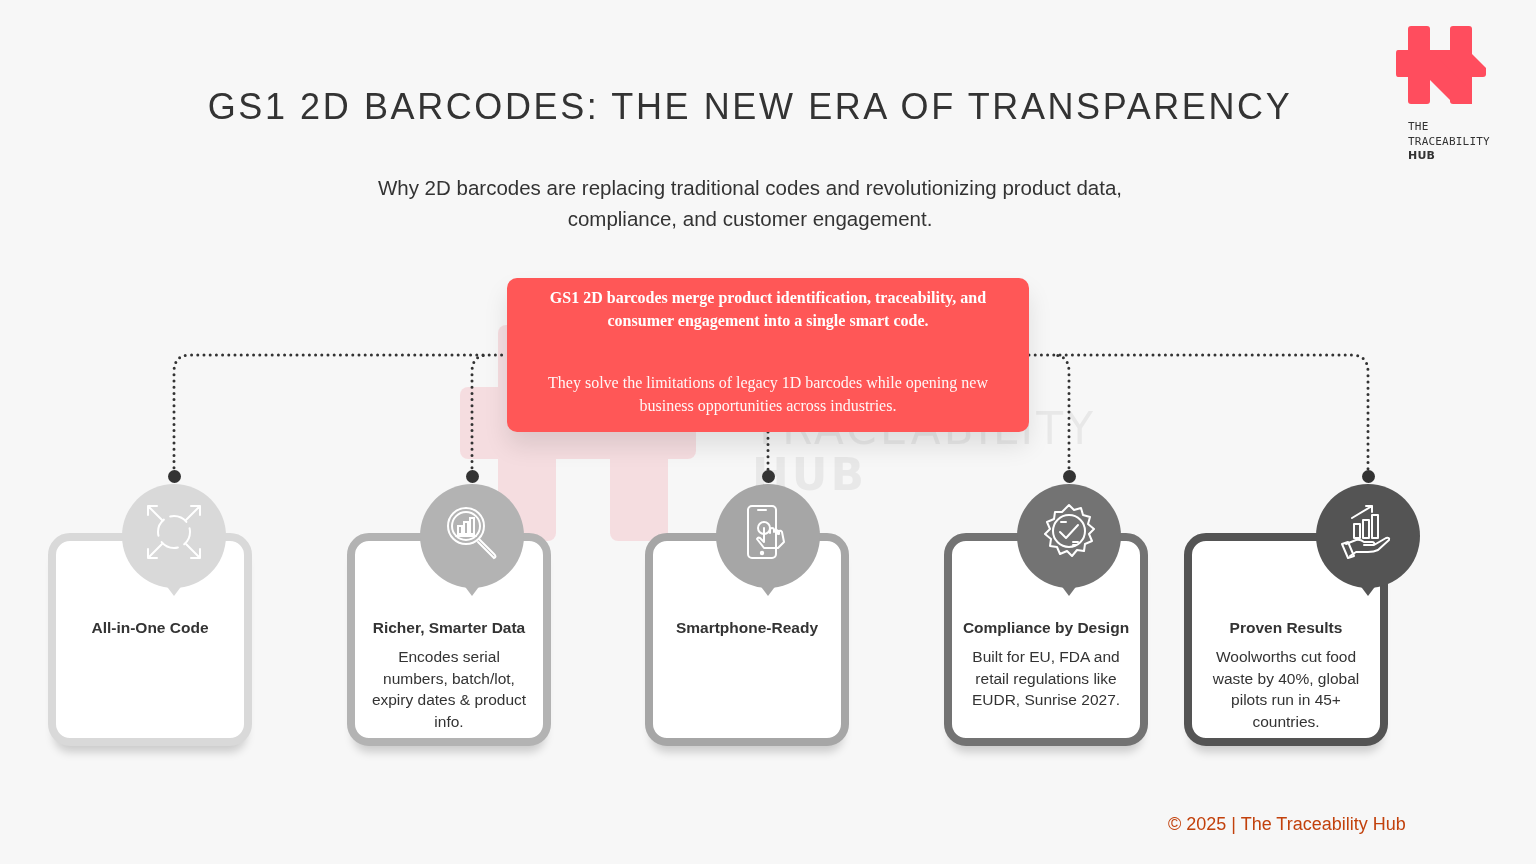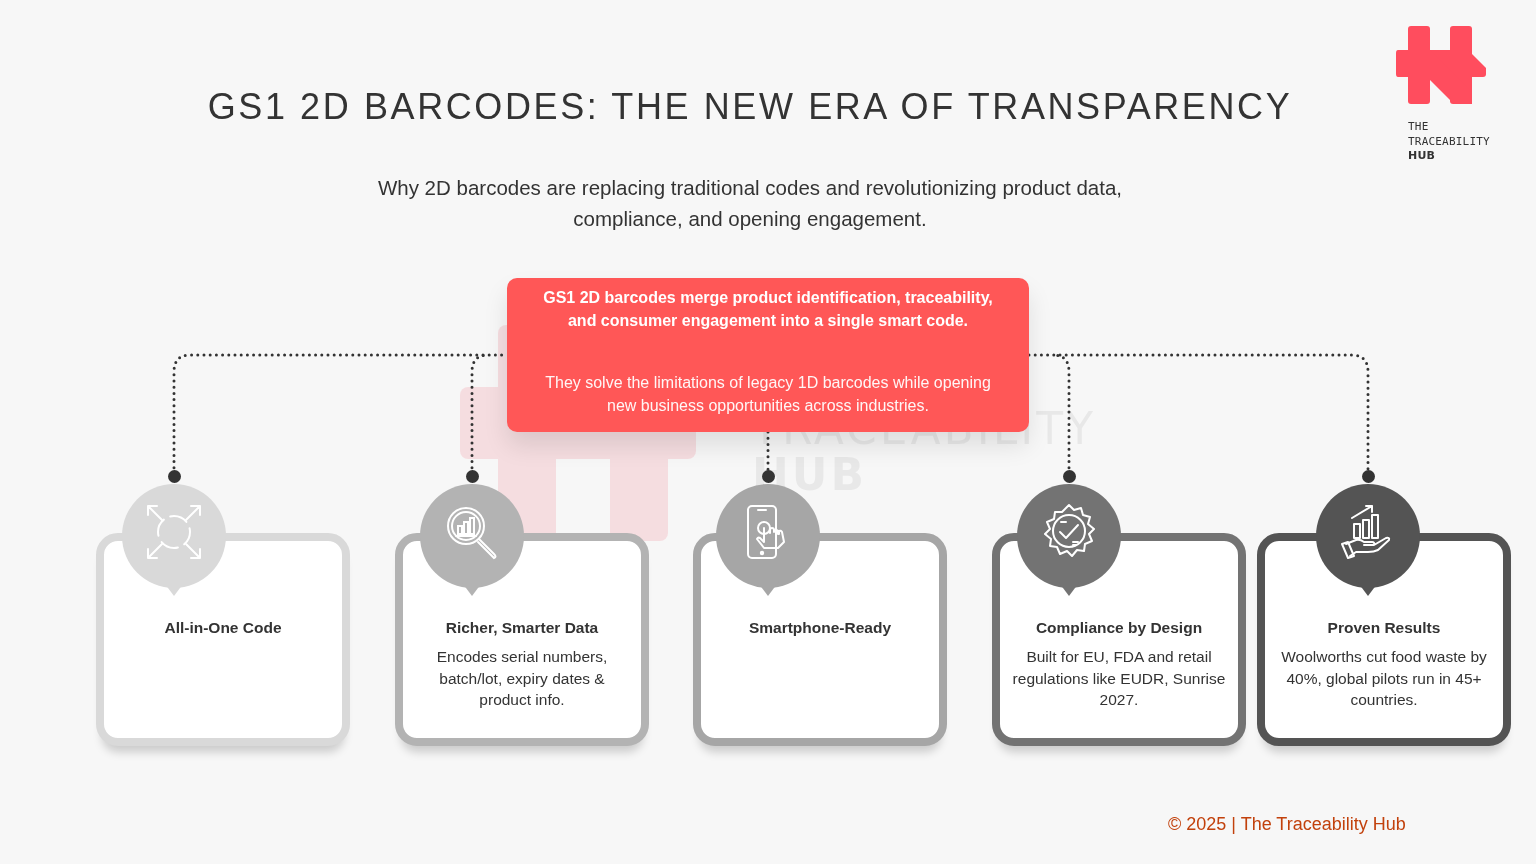--- a/index.html
+++ b/index.html
@@ -42,33 +42,32 @@
 
   
   .connectors { position: absolute; left: 0; top: 0; width: 1536px; height: 864px; pointer-events: none; }
 
   
   .callout {
     position: absolute; left: 507px; top: 278px; width: 522px; height: 154px;
     background: #ff5757; border-radius: 10px;
     box-shadow: 0 14px 24px rgba(0,0,0,0.10);
     color: #fff; text-align: center;
-    font-family: Liberation Sans, sans-serif;
+    font-family: Liberation Serif, serif;
     padding-top: 8px;
   }
   .callout .lead { font-weight: bold; font-size: 16px; line-height: 23px; padding: 0 30px; }
   .callout .body { font-size: 16px; line-height: 23px; margin-top: 39px; padding: 0 30px; opacity: 0.95; }
 
   
   .card {
-    position: absolute; top: 533px; width: 254px; height: 213px;
+    position: absolute; top: 533px; width: 204px; height: 213px;
     border-radius: 22px; border: 8px solid #d9d9d9;
     background: #fff;
     box-shadow: 0 12px 10px -6px rgba(0,0,0,0.18);
-    margin-left: 48px;
   }
   .badge {
     position: absolute; top: 484px; width: 104px; height: 104px; border-radius: 50%;
   }
   .badge::after {
     content: ""; position: absolute; left: 40px; top: 96px;
     width: 0; height: 0;
     border-left: 12px solid transparent; border-right: 12px solid transparent;
     border-top: 16px solid var(--c);
   }
@@ -92,21 +91,21 @@
     font-size: 18px; color: #c2410c;
     font-family: "Liberation Sans", sans-serif;
   }
 </style>
 </head>
 <body>
 
 <h1 class="title">GS1 2D BARCODES: THE NEW ERA OF TRANSPARENCY</h1>
 <div class="subtitle">
   <div>Why 2D barcodes are replacing traditional codes and revolutionizing product data,</div>
-  <div>compliance, and opening engagement.</div>
+  <div>compliance, and customer engagement.</div>
 </div>
 
 <svg class="logo" viewBox="0 0 110 140">
   <g fill="#ff4d5e">
     <rect x="14" y="2" width="22" height="78" rx="3"></rect>
     <rect x="56" y="2" width="22" height="78" rx="3"></rect>
     <path d="M2 26 H72 L90 44 V50 Q90 53 87 53 H2 Q0 53 0 50 V29 Q0 26 2 26 Z" transform="translate(2,0)"></path>
     <path d="M36 26 L78 68 V80 H60 L36 56 Z"></path>
   </g>
 </svg>
@@ -196,21 +195,21 @@
 <div class="badge" style="left:1017px; background:#737373; --c:#737373;">
   <svg viewBox="0 0 60 60" fill="none" stroke="#fff" stroke-width="2" stroke-linecap="round" stroke-linejoin="round">
     <path d="M30 3 L35 8 L42 6 L44 13 L51 15 L49 22 L55 27 L50 32 L53 39 L46 42 L45 49 L38 48 L33 54 L28 49 L21 52 L18 45 L11 44 L12 37 L6 32 L11 27 L8 20 L15 17 L16 10 L23 10 Z"></path>
     <circle cx="30" cy="29" r="16"></circle>
     <path d="M21 30 L27 36 L39 23"></path>
     <path d="M22 20 H27 M34 40 H39 M34 43 H37"></path>
   </svg>
 </div>
 <div class="dot" style="left:1063px;"></div>
 
-<div class="card" style="left:1209px; border-color:#545454;">
+<div class="card" style="left:1184px; border-color:#545454;">
   <div class="card-title">Proven Results</div>
   <div class="card-text">Woolworths cut food waste by 40%, global pilots run in 45+ countries.</div>
 </div>
 <div class="badge" style="left:1316px; background:#545454; --c:#545454;">
   <svg viewBox="0 0 60 60" fill="none" stroke="#fff" stroke-width="2" stroke-linecap="round" stroke-linejoin="round">
     <rect x="16" y="22" width="6" height="14"></rect>
     <rect x="25" y="18" width="6" height="18"></rect>
     <rect x="34" y="13" width="6" height="23"></rect>
     <path d="M14 16 L34 4 M34 4 H28 M34 4 V10"></path>
     <path d="M8 42 L18 38 Q22 37 26 40 H34 Q37 40 36 43 H26 M36 43 L48 36 Q52 35 51 38 L40 48 Q36 50 30 50 H18 L12 54"></path>

